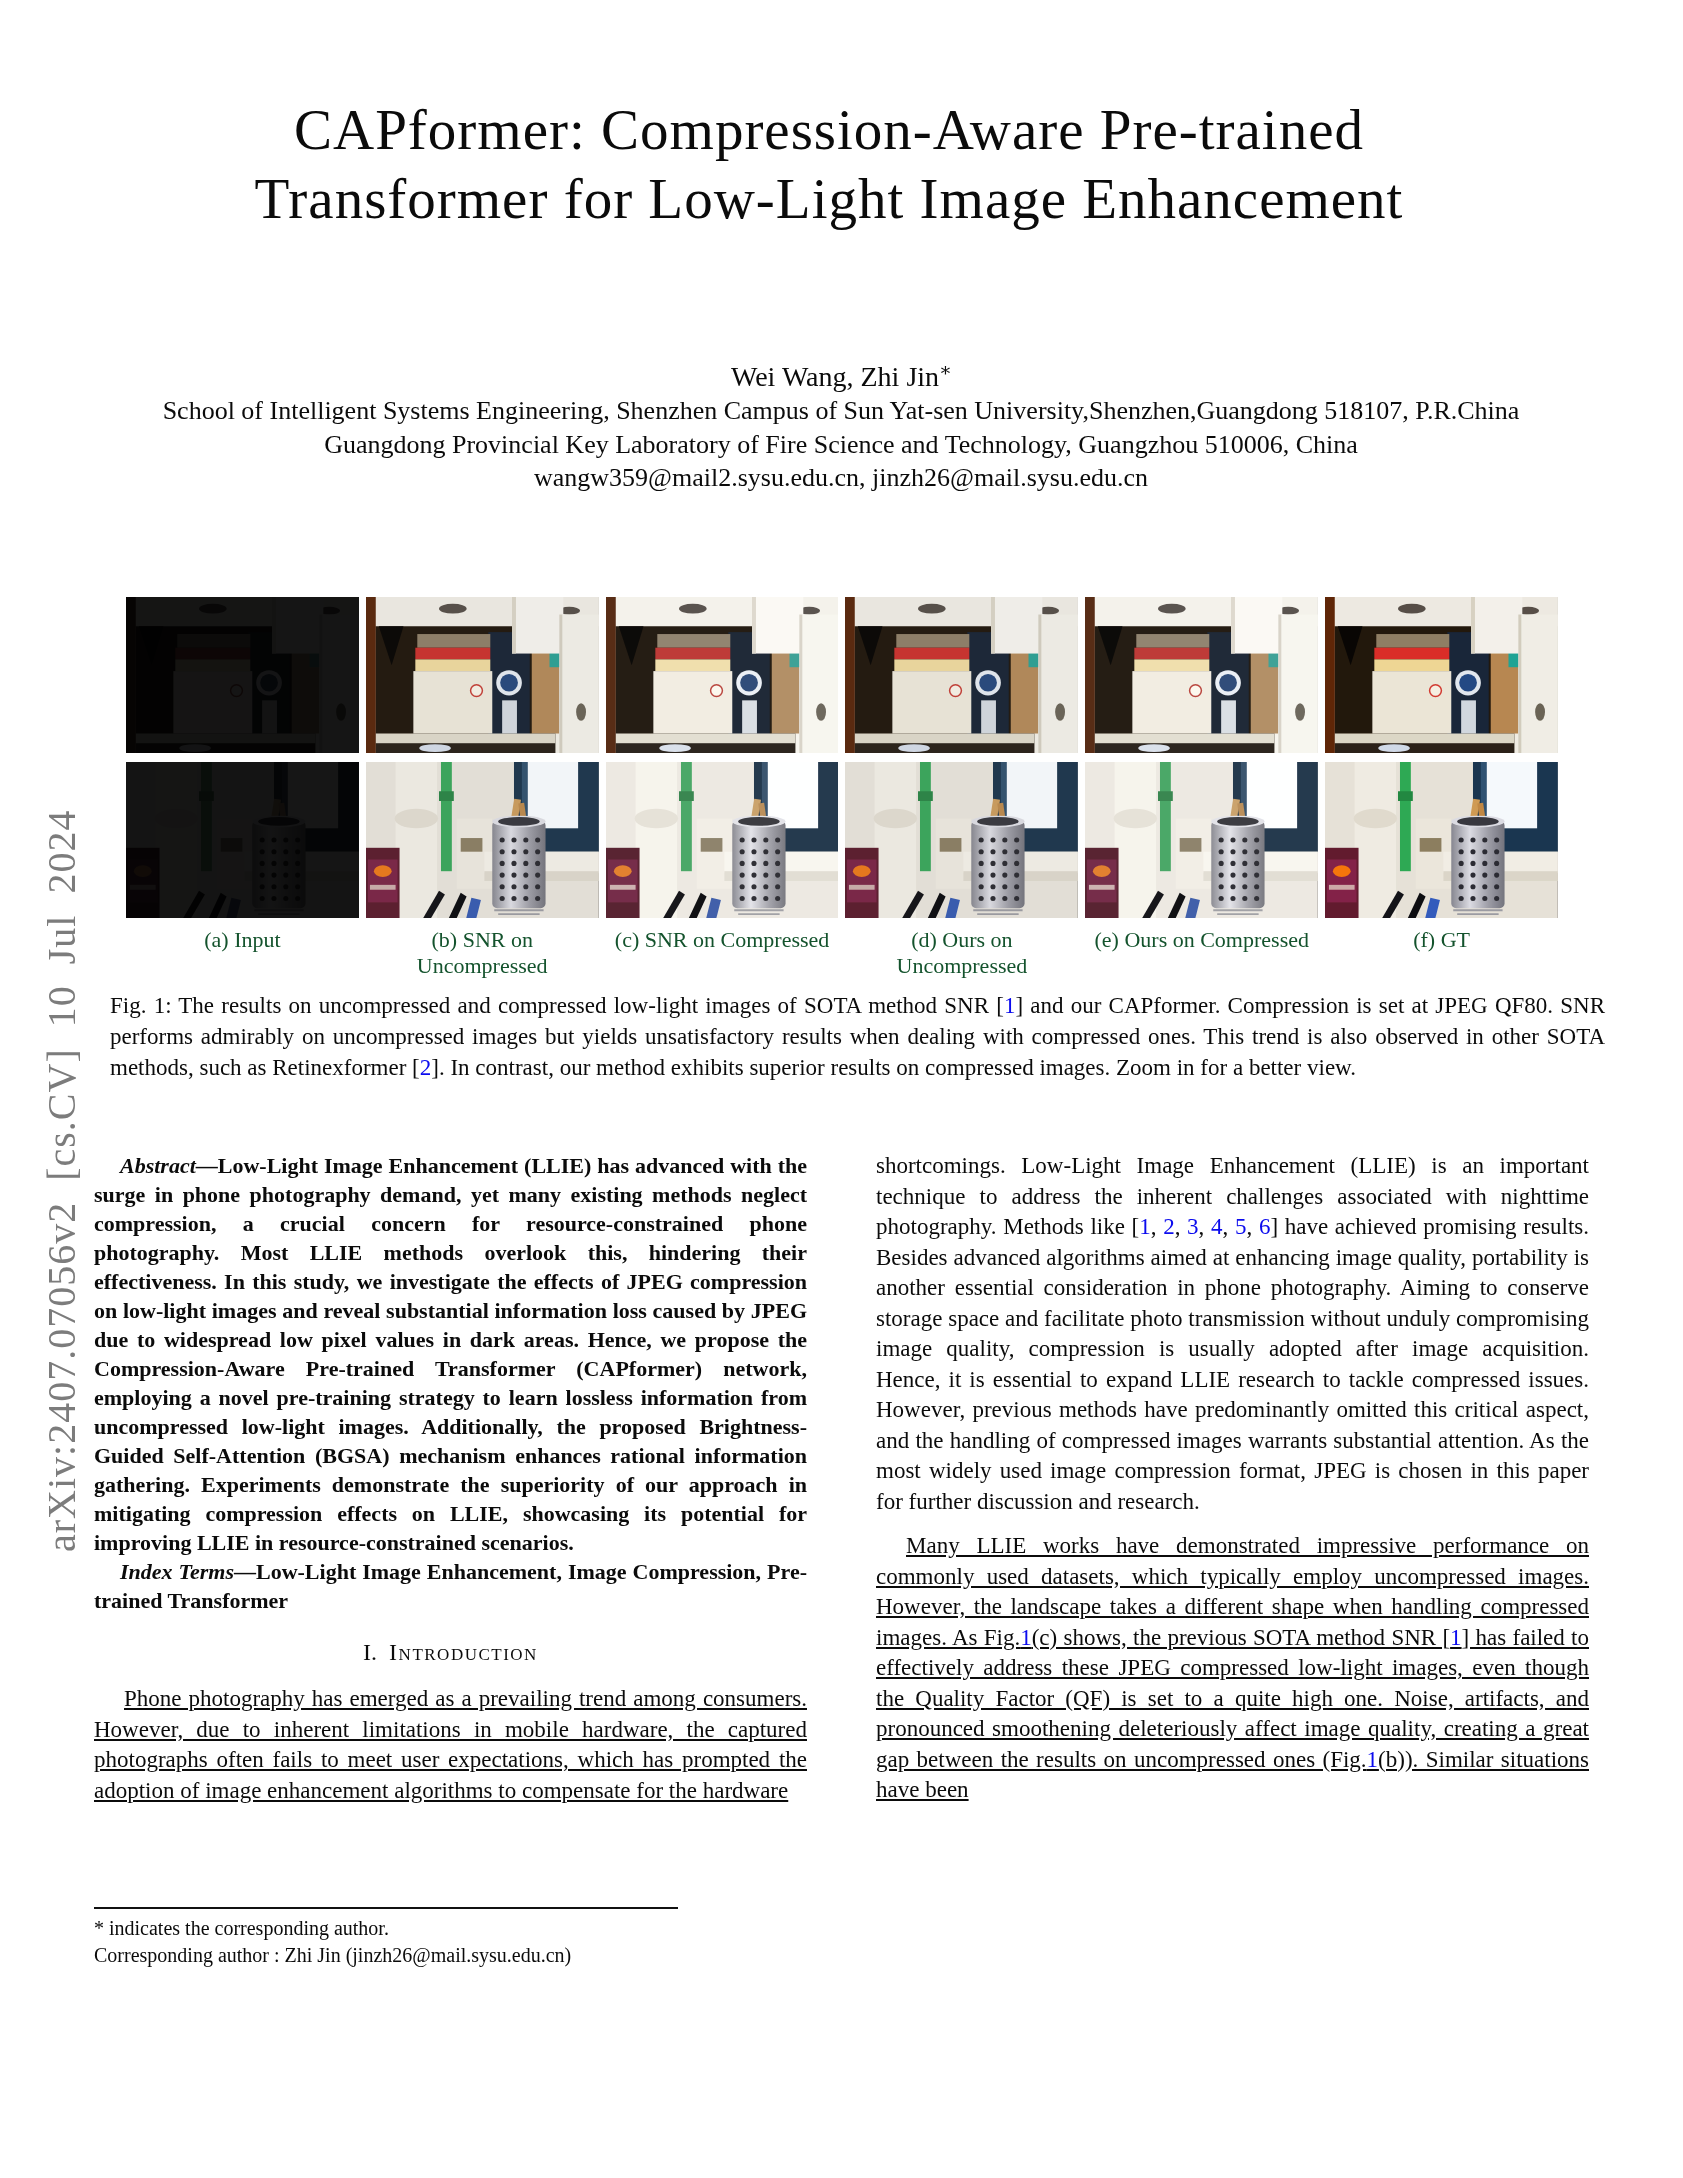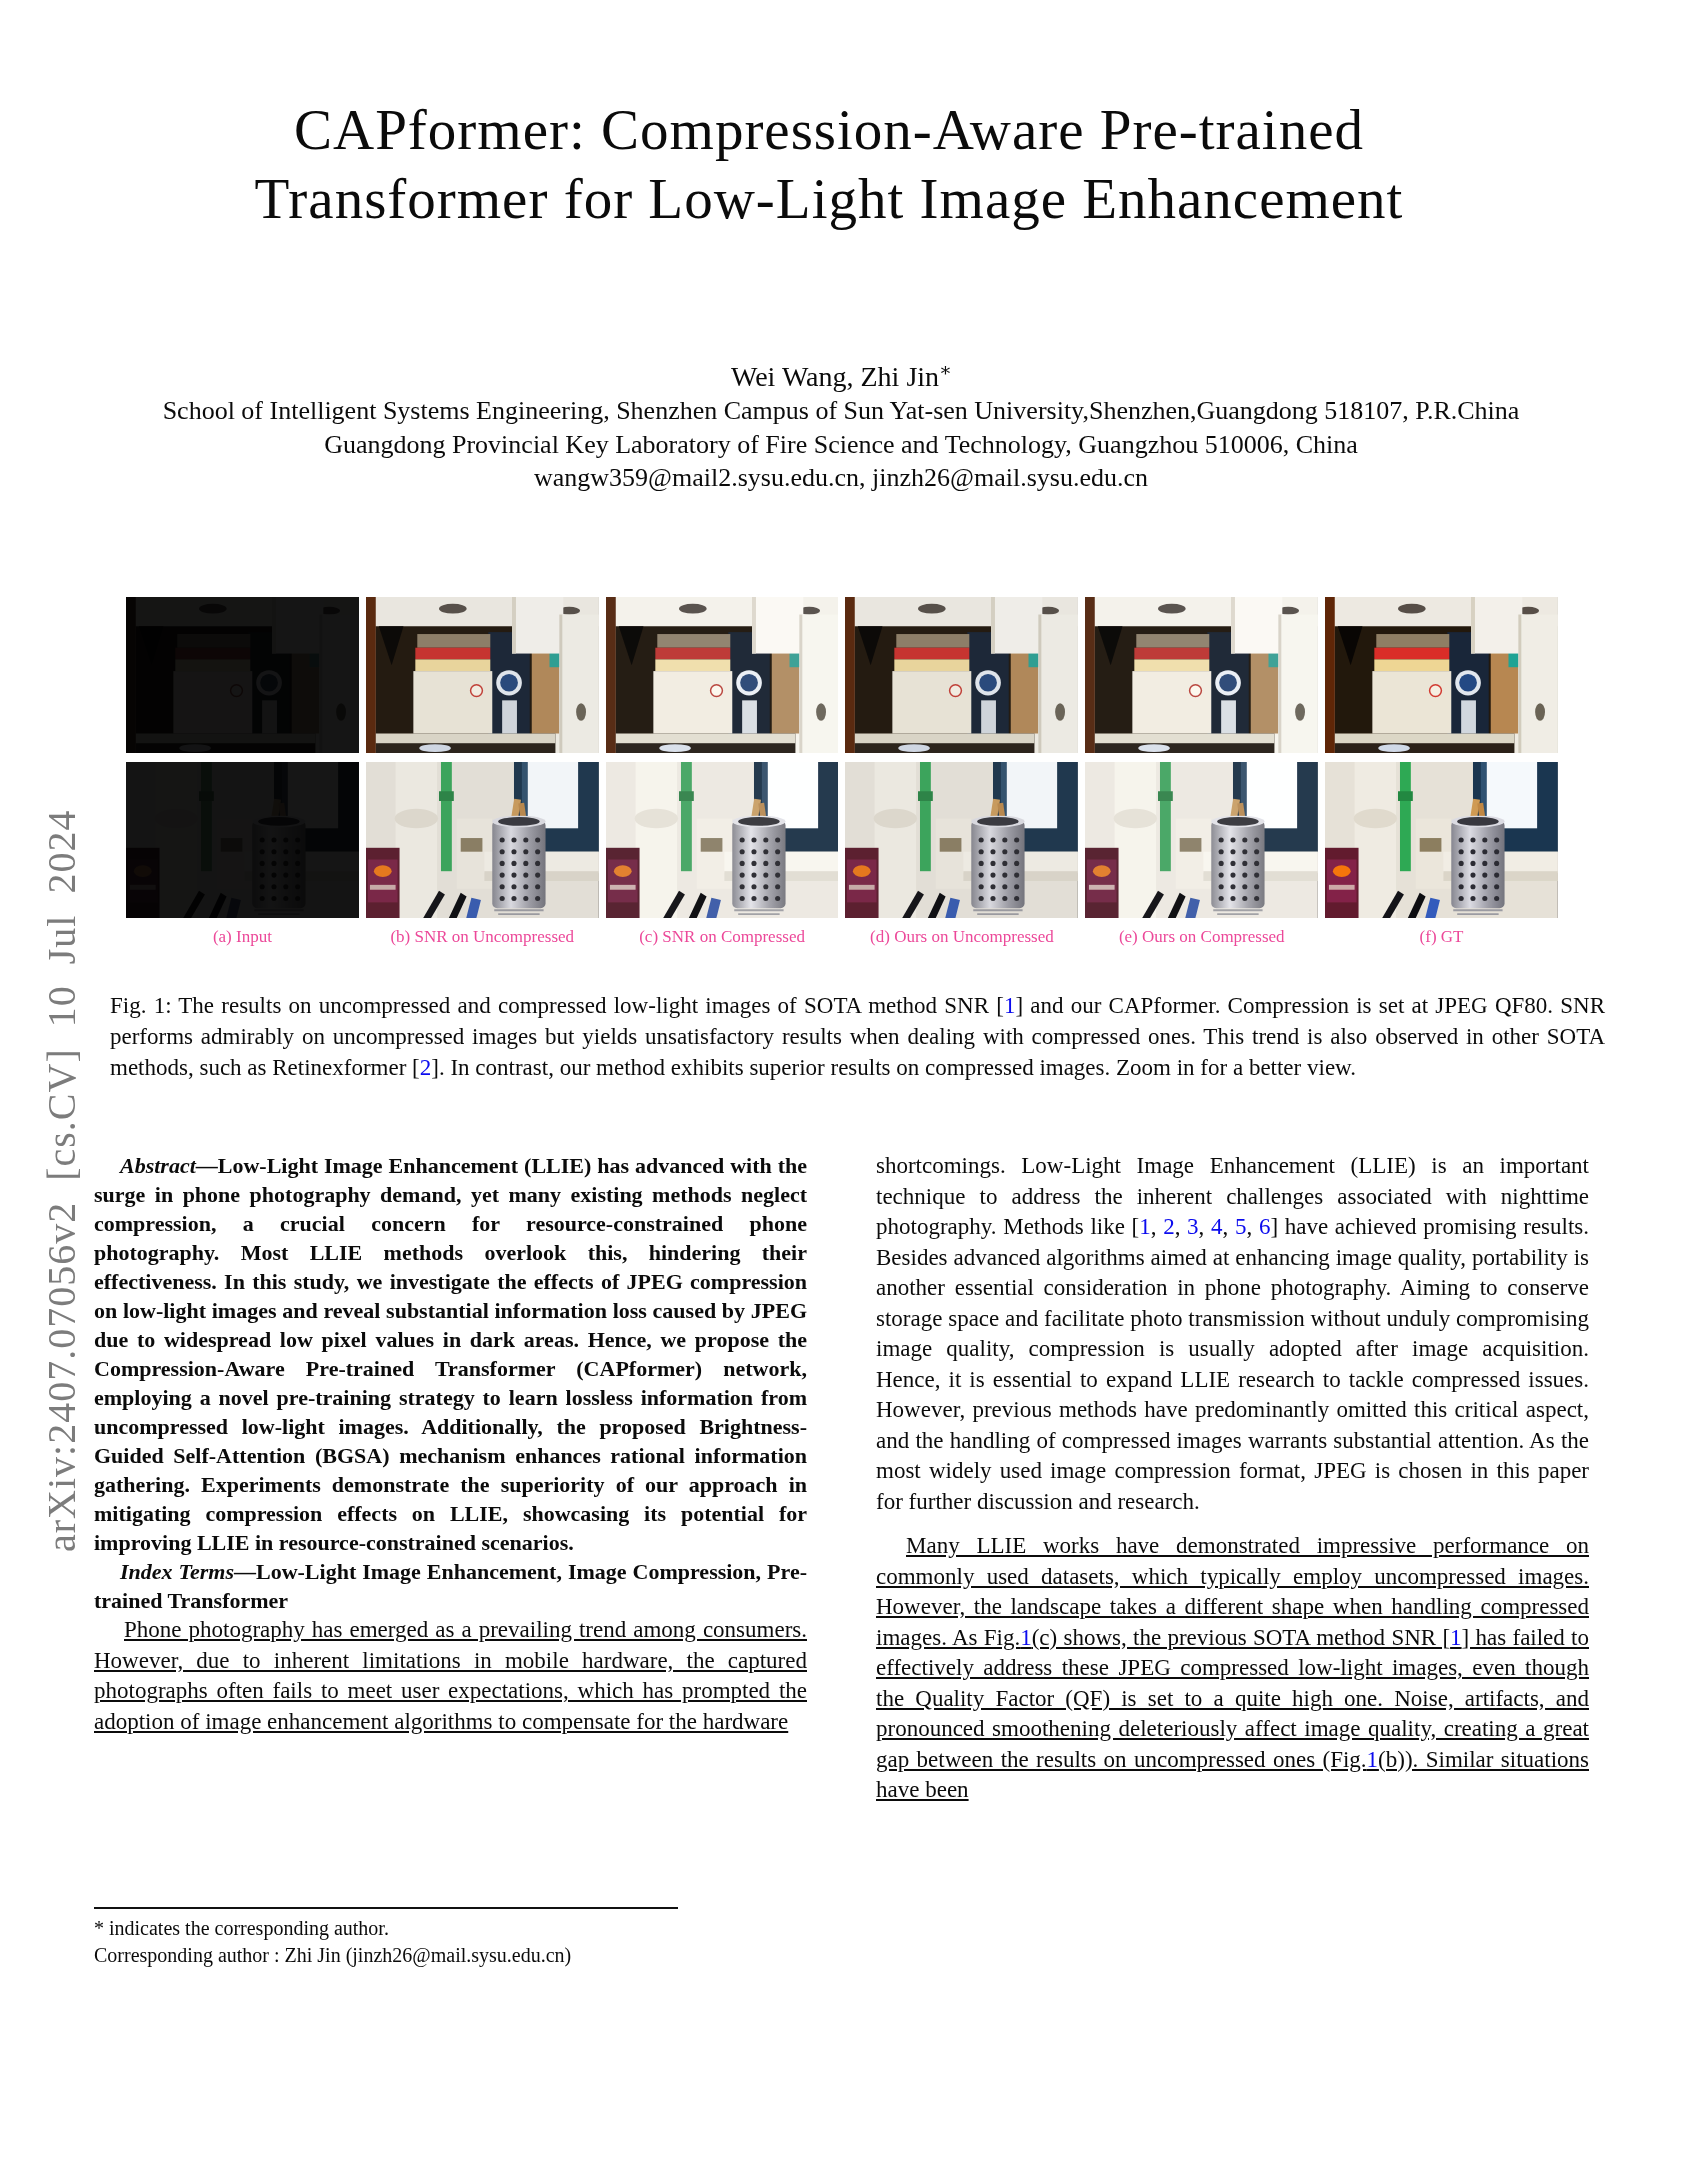--- a/index.html
+++ b/index.html
@@ -21,21 +21,21 @@
 
   
   .figure{position:absolute;left:126px;top:597px;width:1432px;}
   .fig-row{display:grid;grid-template-columns:repeat(6,1fr);gap:7px;margin-bottom:9px;}
   .photo{height:156px;overflow:hidden;background:#111;}
   .photo svg{width:100%;height:100%;display:block;}
   .photo.dark  svg{filter:brightness(0.09) saturate(0.55);}
   .photo.soft  svg{filter:brightness(1.05) saturate(0.85) blur(0.3px);}
   .photo.vivid svg{filter:saturate(1.15) contrast(1.03);}
   .fig-caps{display:grid;grid-template-columns:repeat(6,1fr);gap:7px;margin-top:8px;}
-  .fig-cap{text-align:center;font-size:17px;color:#ec4899;}
+  .fig-cap{text-align:center;font-size:22px;color:#14532d;}
 
   
   .figcaption{position:absolute;left:94px;top:974px;width:1495px;margin:16px;
     font-size:23px;line-height:31px;text-align:justify;}
 
   
   .columns{position:absolute;left:94px;top:1151px;width:1495px;height:837px;
     display:flex;gap:69px;overflow:hidden;}
   .col{width:713px;}
   .col p{margin:0;text-align:justify;}
@@ -239,20 +239,21 @@
         <div class="fig-cap">(f) GT</div>
       </div>
   </div>
 
   <p class="figcaption"><span>Fig. 1: The results on uncompressed and compressed low-light images of SOTA method SNR [</span><span class="cite">1</span><span>] and our CAPformer. Compression is set at JPEG QF80. SNR performs admirably on uncompressed images but yields unsatisfactory results when dealing with compressed ones. This trend is also observed in other SOTA methods, such as Retinexformer [</span><span class="cite">2</span><span>]. In contrast, our method exhibits superior results on compressed images. Zoom in for a better view.</span></p>
 
   <div class="columns">
     <div class="col">
       <p class="abstract"><span class="lead-italic">Abstract</span><span>—Low-Light Image Enhancement (LLIE) has advanced with the surge in phone photography demand, yet many existing methods neglect compression, a crucial concern for resource-constrained phone photography. Most LLIE methods overlook this, hindering their effectiveness. In this study, we investigate the effects of JPEG compression on low-light images and reveal substantial information loss caused by JPEG due to widespread low pixel values in dark areas. Hence, we propose the Compression-Aware Pre-trained Transformer (CAPformer) network, employing a novel pre-training strategy to learn lossless information from uncompressed low-light images. Additionally, the proposed Brightness-Guided Self-Attention (BGSA) mechanism enhances rational information gathering. Experiments demonstrate the superiority of our approach in mitigating compression effects on LLIE, showcasing its potential for improving LLIE in resource-constrained scenarios.</span></p>
       <p class="indexterms"><span class="lead-italic">Index Terms</span><span>—Low-Light Image Enhancement, Image Compression, Pre-trained Transformer</span></p>
+      <h2 class="section-head"><span>I.</span>&nbsp;&nbsp;<span class="sc">Introduction</span></h2>
       <p class="body-par indent">Phone photography has emerged as a prevailing trend among consumers. However, due to inherent limitations in mobile hardware, the captured photographs often fails to meet user expectations, which has prompted the adoption of image enhancement algorithms to compensate for the hardware</p>
     </div>
     <div class="col">
       <p class="body-par"><span>shortcomings. Low-Light Image Enhancement (LLIE) is an important technique to address the inherent challenges associated with nighttime photography. Methods like [</span><span class="cite">1</span><span>, </span><span class="cite">2</span><span>, </span><span class="cite">3</span><span>, </span><span class="cite">4</span><span>, </span><span class="cite">5</span><span>, </span><span class="cite">6</span><span>] have achieved promising results. Besides advanced algorithms aimed at enhancing image quality, portability is another essential consideration in phone photography. Aiming to conserve storage space and facilitate photo transmission without unduly compromising image quality, compression is usually adopted after image acquisition. Hence, it is essential to expand LLIE research to tackle compressed issues. However, previous methods have predominantly omitted this critical aspect, and the handling of compressed images warrants substantial attention. As the most widely used image compression format, JPEG is chosen in this paper for further discussion and research.</span></p>
       <p class="body-par indent para2"><span>Many LLIE works have demonstrated impressive performance on commonly used datasets, which typically employ uncompressed images. However, the landscape takes a different shape when handling compressed images. As Fig.</span><span class="cite">1</span><span>(c) shows, the previous SOTA method SNR [</span><span class="cite">1</span><span>] has failed to effectively address these JPEG compressed low-light images, even though the Quality Factor (QF) is set to a quite high one. Noise, artifacts, and pronounced smoothening deleteriously affect image quality, creating a great gap between the results on uncompressed ones (Fig.</span><span class="cite">1</span><span>(b)). Similar situations have been</span></p>
     </div>
   </div>
 
   <div class="footnote">
     <div class="footnote-rule"></div>

